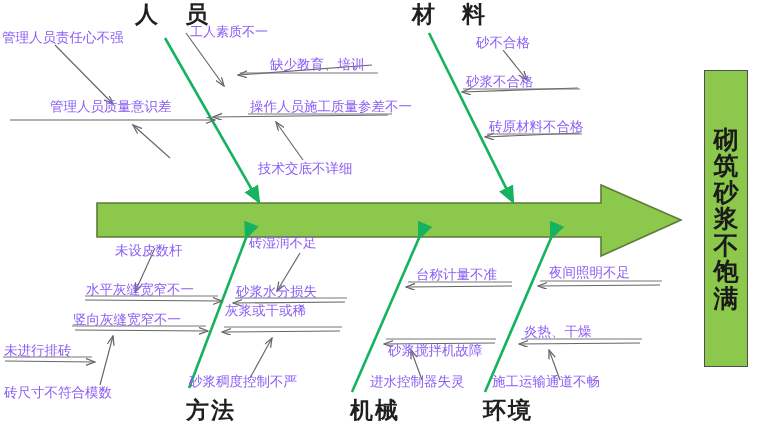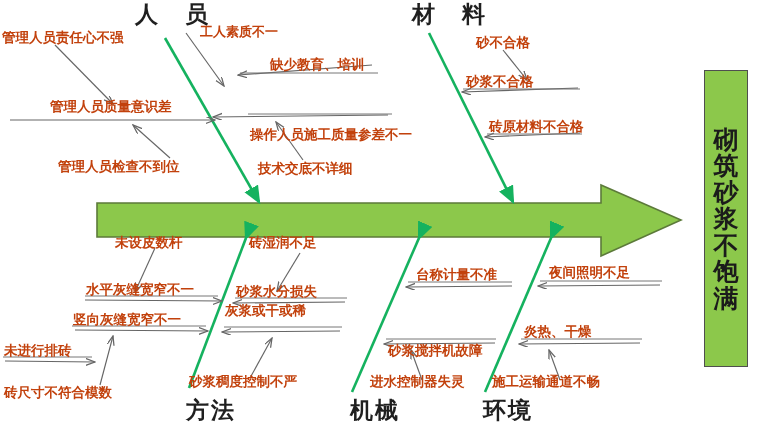--- a/index.html
+++ b/index.html
@@ -1,22 +1,22 @@
 <!DOCTYPE html>
 <html><head>
 <meta charset="utf-8">
 <style>
   html,body{margin:0;padding:0;background:#ffffff;}
   body{width:760px;height:434px;overflow:hidden;
        font-family:"Liberation Sans","DejaVu Sans",sans-serif;}
   #stage{position:relative;width:760px;height:308px;background:#fff;}
   svg{position:absolute;left:0;top:0;width:760px;height:434px;}
-  .lbl{position:absolute;white-space:nowrap;color:#c2410c;
+  .lbl{position:absolute;white-space:nowrap;color:#8b5cf6;
        font-family:"Liberation Sans","DejaVu Sans",sans-serif;
-       line-height:1;font-weight:bold;}
+       line-height:1;}
   .cat{font-size:23px;font-weight:700;letter-spacing:2px;color:#1f1f1f;}
   .cause{font-size:13.5px;}
   .sub{font-size:13px;}
   .effect{position:absolute;display:flex;flex-direction:column;
           align-items:center;justify-content:center;}
   .effect span{font-size:25px;font-weight:700;color:#1b1b1b;line-height:1.06;}
 </style>
 </head>
 <body>
 
@@ -112,33 +112,32 @@
       <line x1="521" y1="339" x2="642" y2="339"></line>
     </g>
   </svg>
 
   <div class="lbl cat" style="left:135px;top:3px;">人　员</div>
   <div class="lbl cat" style="left:412px;top:3px;">材　料</div>
   <div class="lbl cat" style="left:186px;top:399px;">方法</div>
   <div class="lbl cat" style="left:350px;top:399px;">机械</div>
   <div class="lbl cat" style="left:483px;top:399px;">环境</div>
 
-  <div class="lbl sub" style="left:200px;top:25px;">工人素质不一</div>
+  <div class="lbl sub" style="left:190px;top:25px;">工人素质不一</div>
   <div class="lbl cause" style="left:242px;top:58px;padding-left:28px;">缺少教育、培训</div>
   <div class="lbl cause" style="left:2px;top:31px;">管理人员责任心不强</div>
   <div class="lbl cause" style="left:50px;top:100px;">管理人员质量意识差</div>
-  <div class="lbl cause" style="left:250px;top:100px;margin-top:28px;">操作人员施工质量参差不一</div>
-  <div class="lbl cause" style="left:58px;top:160px;">管理人员检查不到位</div>
+  <div class="lbl cause" style="left:250px;top:100px;">操作人员施工质量参差不一</div>
   <div class="lbl cause" style="left:258px;top:162px;">技术交底不详细</div>
 
   <div class="lbl cause" style="left:476px;top:36px;">砂不合格</div>
   <div class="lbl cause" style="left:466px;top:75px;">砂浆不合格</div>
   <div class="lbl cause" style="left:489px;top:120px;">砖原材料不合格</div>
 
-  <div class="lbl cause" style="left:115px;top:236px;">未设皮数杆</div>
+  <div class="lbl cause" style="left:115px;top:244px;">未设皮数杆</div>
   <div class="lbl cause" style="left:86px;top:283px;">水平灰缝宽窄不一</div>
   <div class="lbl cause" style="left:73px;top:313px;">竖向灰缝宽窄不一</div>
   <div class="lbl cause" style="left:4px;top:344px;">未进行排砖</div>
   <div class="lbl cause" style="left:4px;top:386px;">砖尺寸不符合模数</div>
 
   <div class="lbl cause" style="left:243px;top:236px;padding-left:6px;">砖湿润不足</div>
   <div class="lbl cause" style="left:236px;top:285px;">砂浆水分损失</div>
   <div class="lbl cause" style="left:225px;top:304px;">灰浆或干或稀</div>
   <div class="lbl cause" style="left:189px;top:375px;">砂浆稠度控制不严</div>
 

